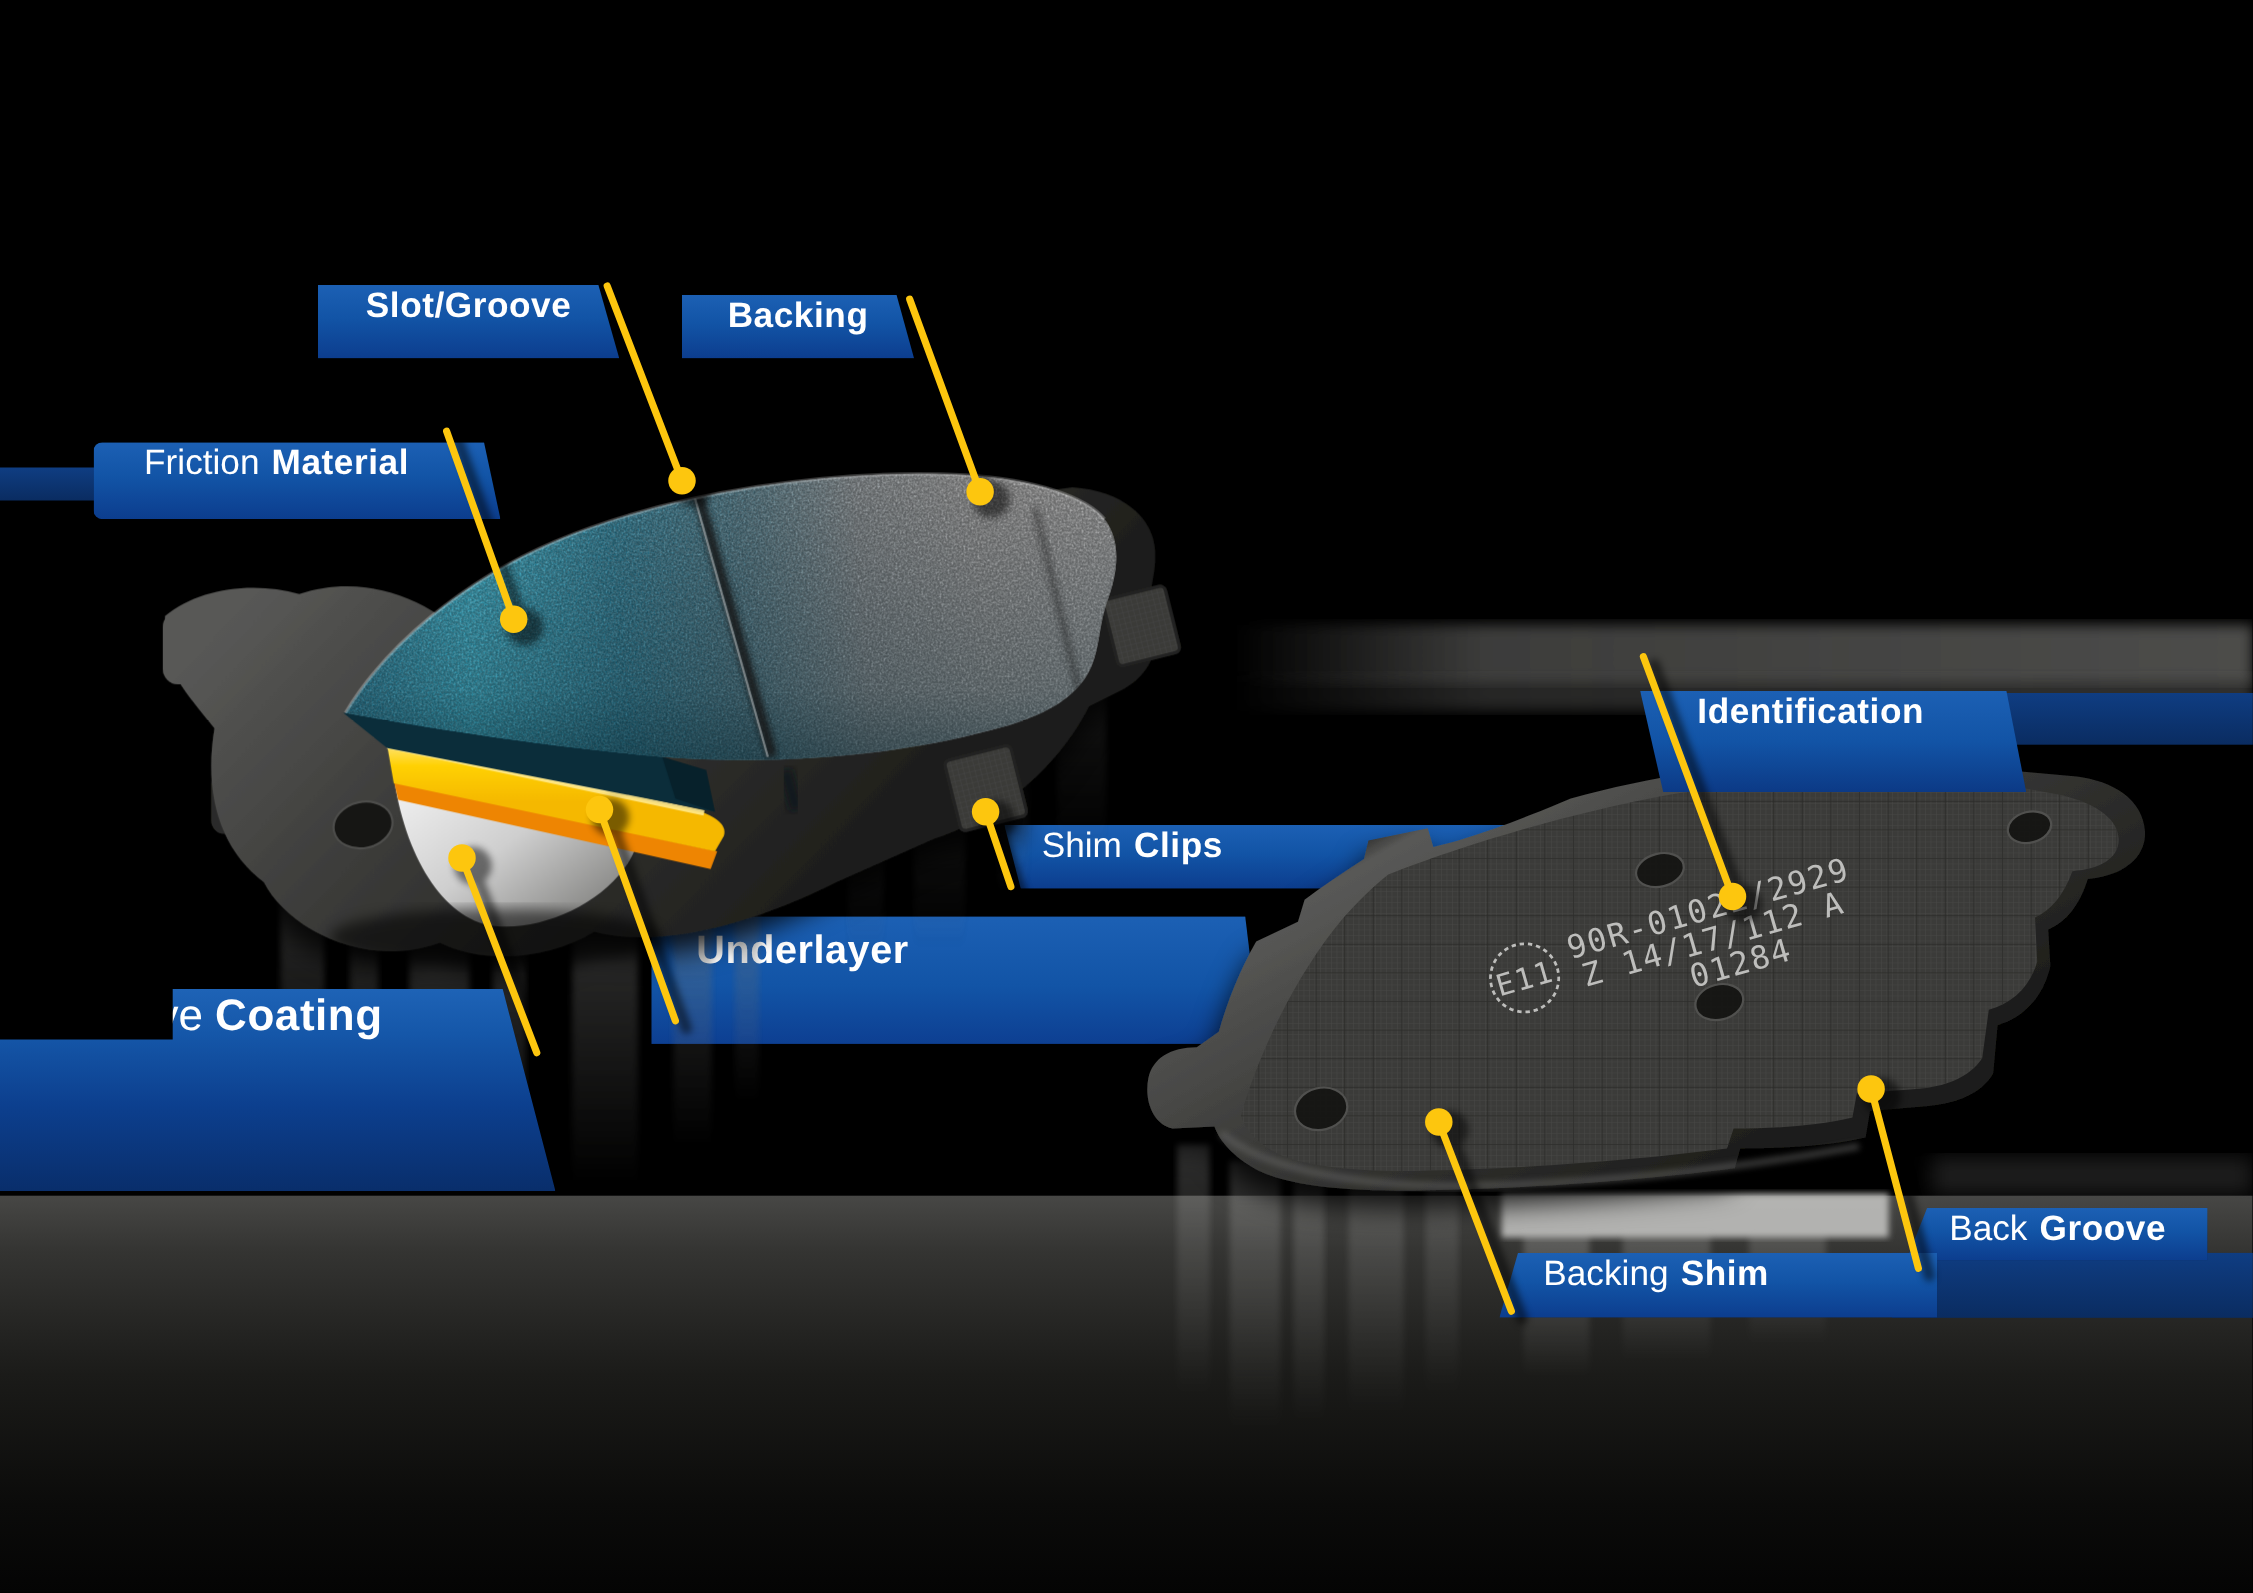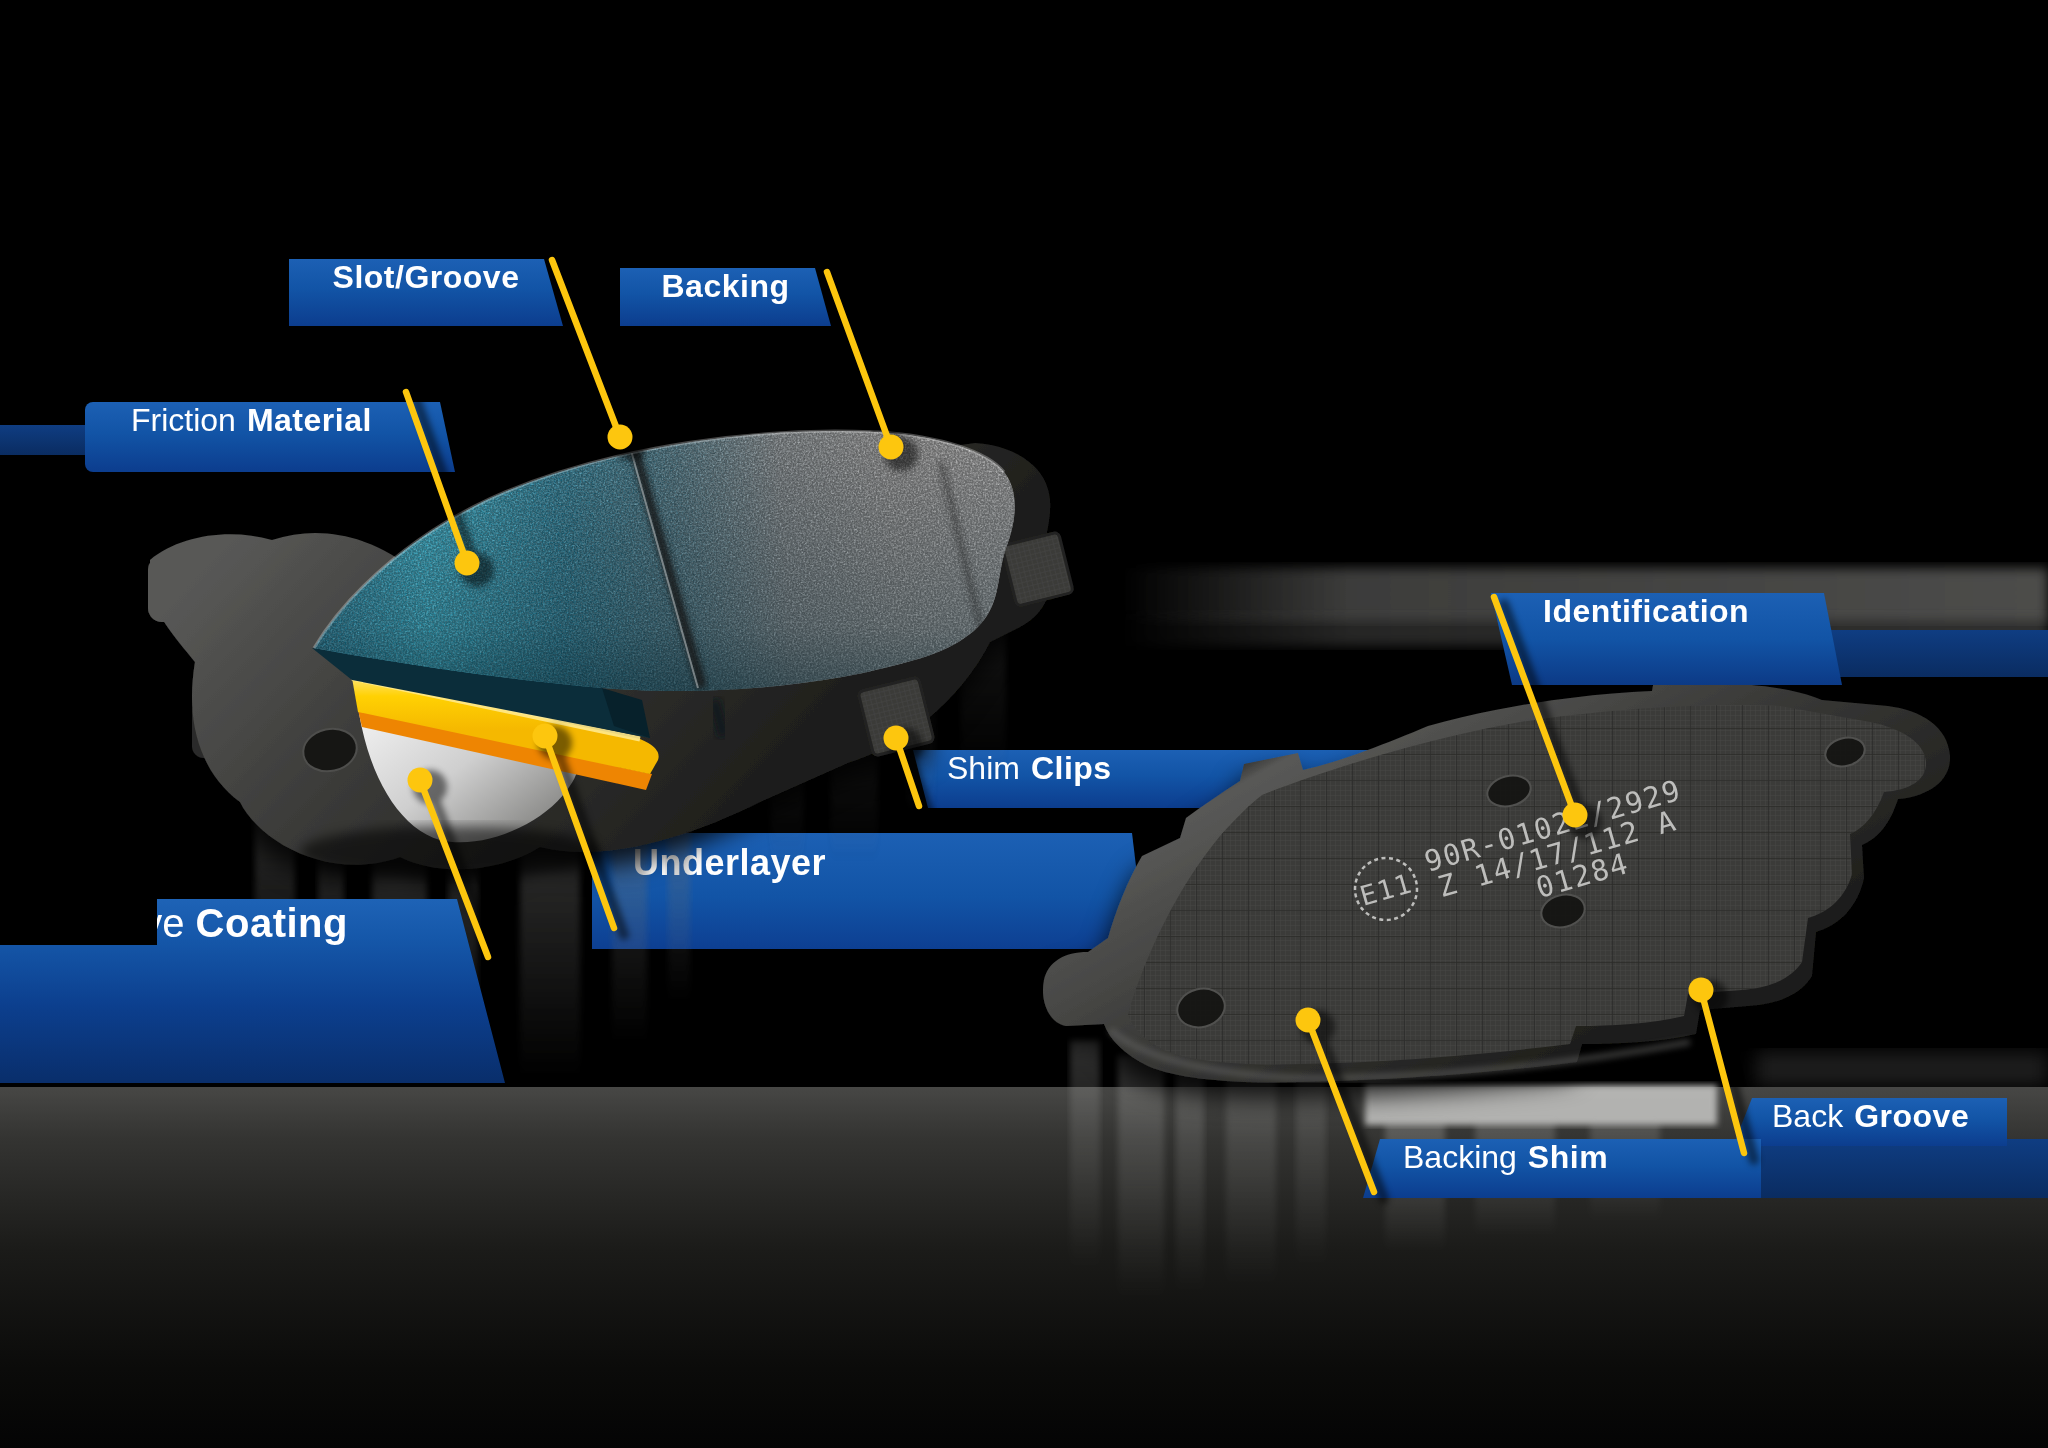--- a/index.html
+++ b/index.html
@@ -26,21 +26,21 @@
   #b-underlayer{left:592px;top:833px;width:513px;height:107px;padding-left:41px;
           align-items:flex-start;padding-top:9px;font-size:36px;
           clip-path:polygon(0 0,calc(100% - 14px) 0,100% 100%,0 100%);
           background:linear-gradient(180deg,#1c60b4 0%,#1254a6 55%,#0d3f92 100%);}
   #b-adhesive{left:0;top:899px;width:505px;height:184px;display:block;position:absolute;
           background:linear-gradient(180deg,#1e63b6 0%,#1557a9 22%,#0c3f8e 58%,#092e6b 100%);
           clip-path:polygon(157px 0,457px 0,100% 100%,0 100%,0 46px,157px 46px);
           color:#fff;font-size:40px;filter:drop-shadow(10px 8px 10px rgba(0,0,0,.55));}
   #b-adhesive .lbl{position:absolute;left:20px;top:0px;height:48px;display:flex;align-items:center;}
   #t-ident{left:1790px;top:630px;width:258px;height:47px;}
-  #b-ident{left:1491px;top:593px;width:299px;height:80px;padding-left:52px;padding-bottom:12px;
+  #b-ident{left:1491px;top:628px;width:299px;height:80px;padding-left:52px;padding-bottom:12px;
           clip-path:polygon(0 0,calc(100% - 18px) 0,100% 100%,21px 100%);
           background:linear-gradient(180deg,#1c60b4 0%,#1254a6 50%,#0c3a86 100%);}
   #t-bp{left:1720px;top:1139px;width:328px;height:59px;}
   #b-backplate{left:1733px;top:1098px;width:235px;height:48px;padding-left:39px;
           clip-path:polygon(19px 0,100% 0,100% 100%,0 100%);}
   #b-backingshim{left:1363px;top:1139px;width:358px;height:59px;padding-left:40px;
           clip-path:polygon(17px 0,100% 0,100% 100%,0 100%);}
   .z1{z-index:1;} .z2{z-index:2;} .z3{z-index:3;} .z4{z-index:4;pointer-events:none;}
 </style>
 </head>

